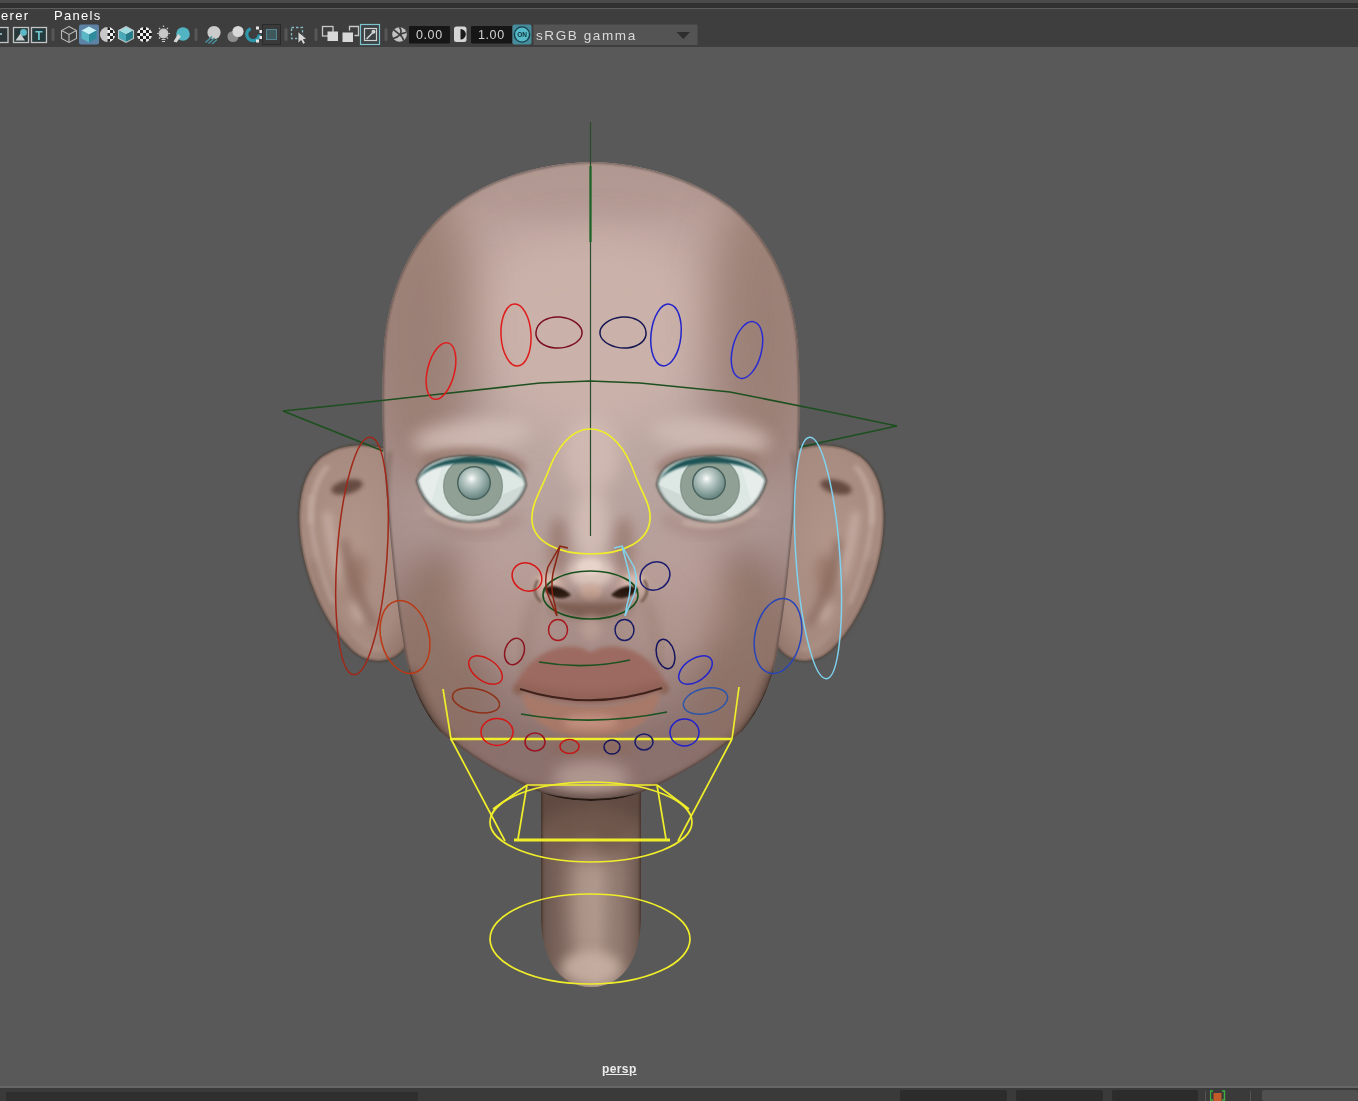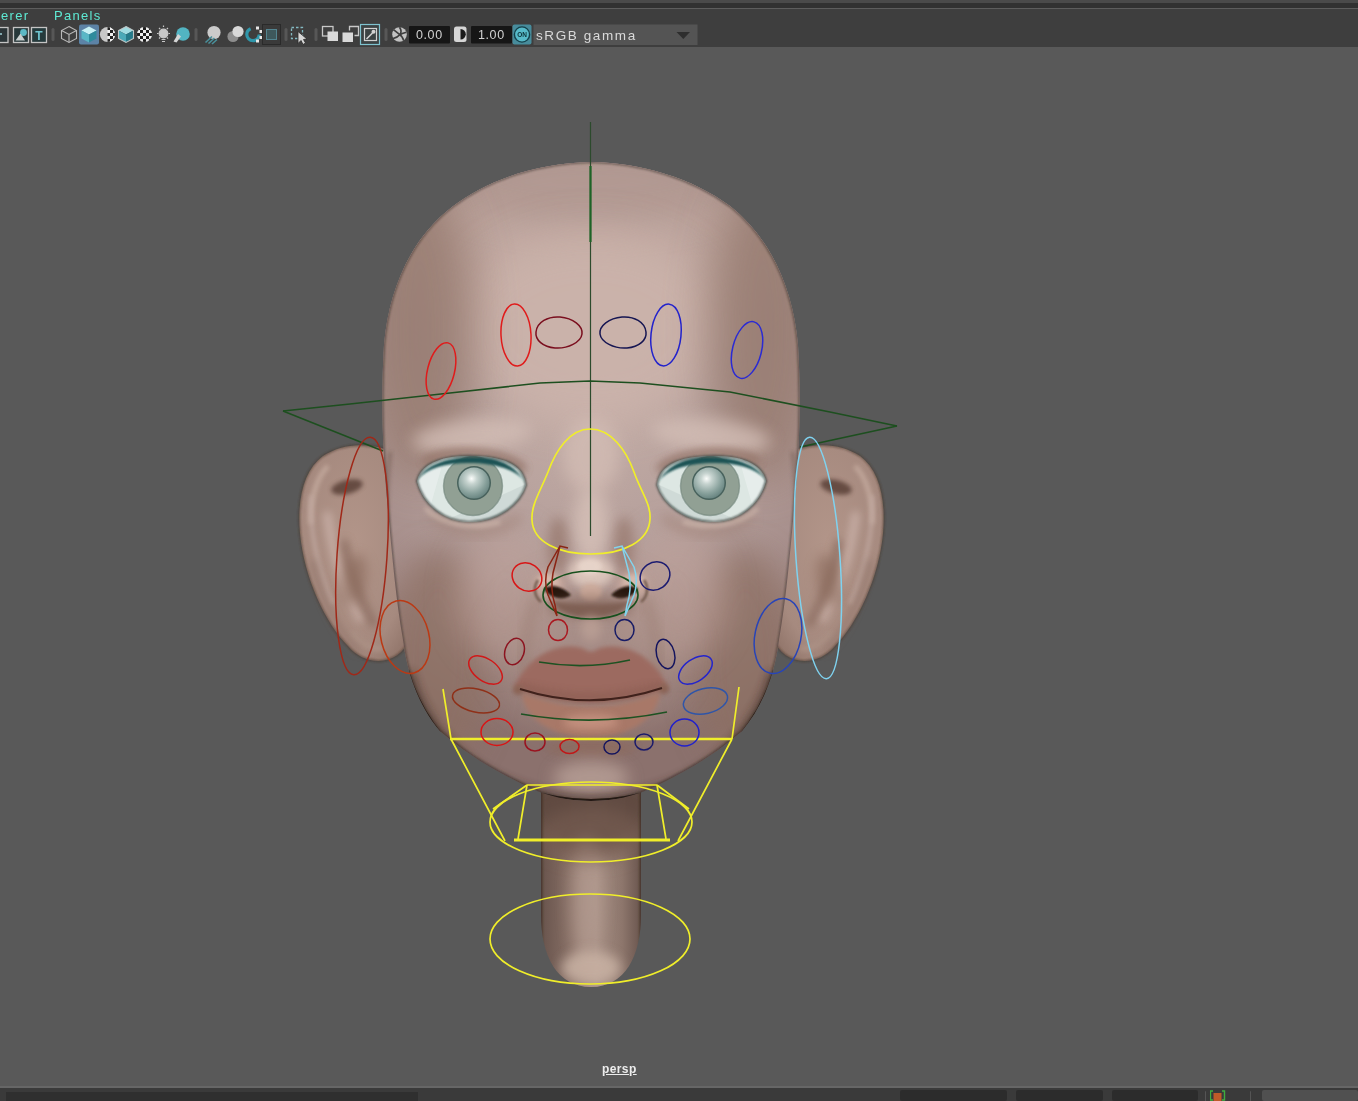--- a/index.html
+++ b/index.html
@@ -1,21 +1,21 @@
 <!DOCTYPE html>
 <html><head>
 <meta charset="utf-8">
 <style>
 html{background:#595959;}
 html,body{margin:0;padding:0;-webkit-font-smoothing:antialiased;width:1358px;height:1101px;overflow:hidden;font-family:"Liberation Sans",sans-serif;}
 #top{position:absolute;top:0;left:0;width:1358px;height:47px;background:#3e3e3e;z-index:3;}
 #top .edge{position:absolute;top:0;left:0;width:1358px;height:3px;background:#4a4a4a;}
 #top .dark{position:absolute;top:3px;left:0;width:1358px;height:5px;background:#313131;}
 #top .lite{position:absolute;top:8px;left:0;width:1358px;height:1px;background:#5d5d5d;}
-.menutxt{position:absolute;top:8px;color:#5eead4;font-size:13px;line-height:16px;letter-spacing:1.3px;}
+.menutxt{position:absolute;top:8px;color:#ffffff;font-size:13px;line-height:16px;letter-spacing:1.3px;}
 #persp{position:absolute;top:1062px;left:602px;width:60px;color:#ececec;font-size:12px;font-weight:bold;letter-spacing:0.4px;z-index:2;text-decoration:underline;}
 #bot{position:absolute;top:1086px;left:0;width:1358px;height:15px;background:#3a3a3a;z-index:3;}
 #bot .tline{position:absolute;top:0;left:0;width:1358px;height:2px;background:#666;}
 .bf{position:absolute;background:#2c2c2c;border-radius:2px;}
 </style>
 </head>
 <body>
 <div id="top">
   <div class="edge"></div>
     <div class="dark"></div>

